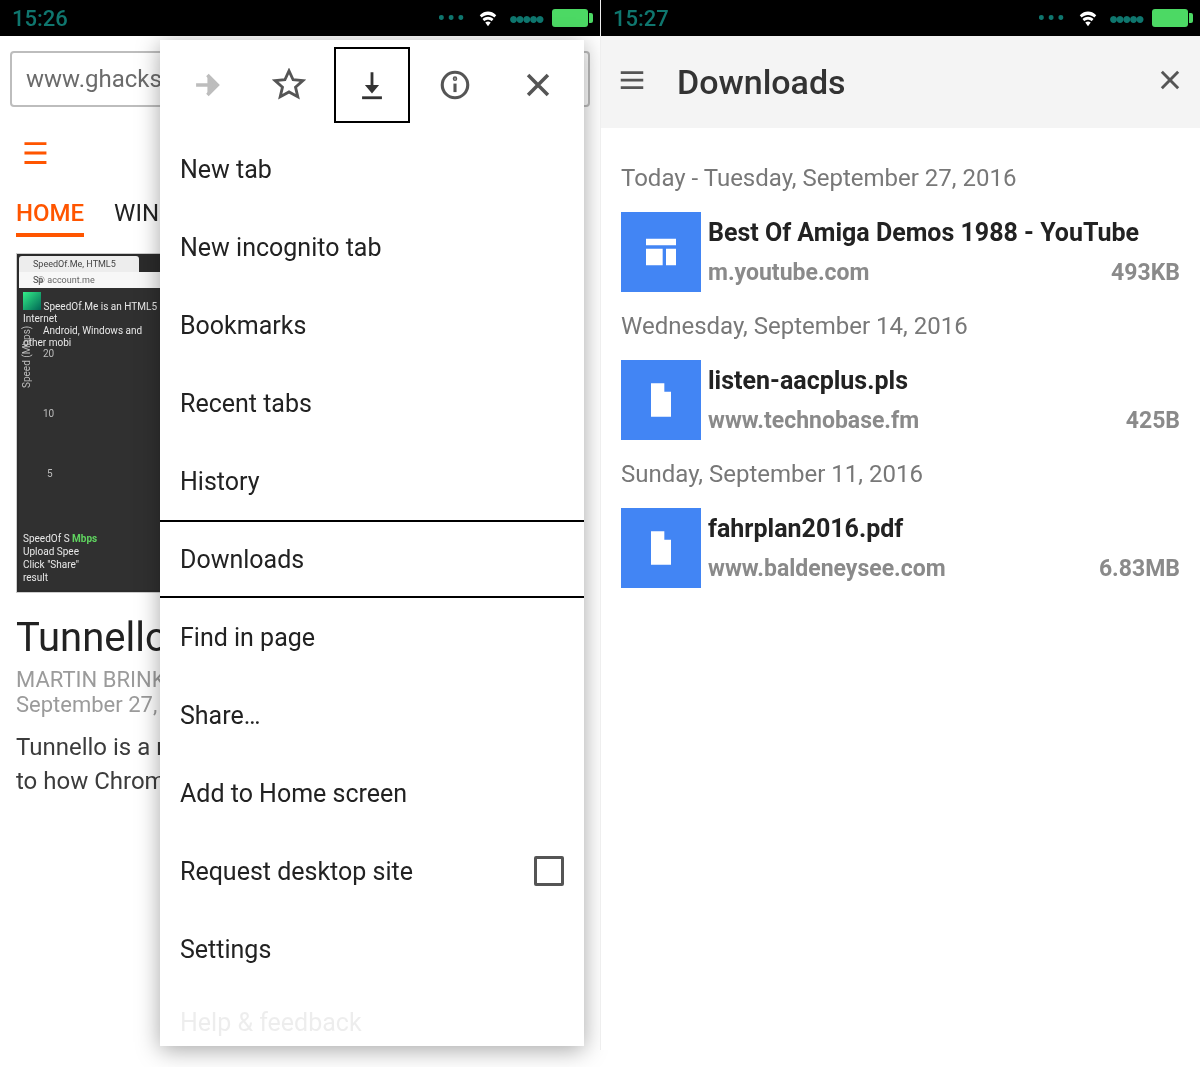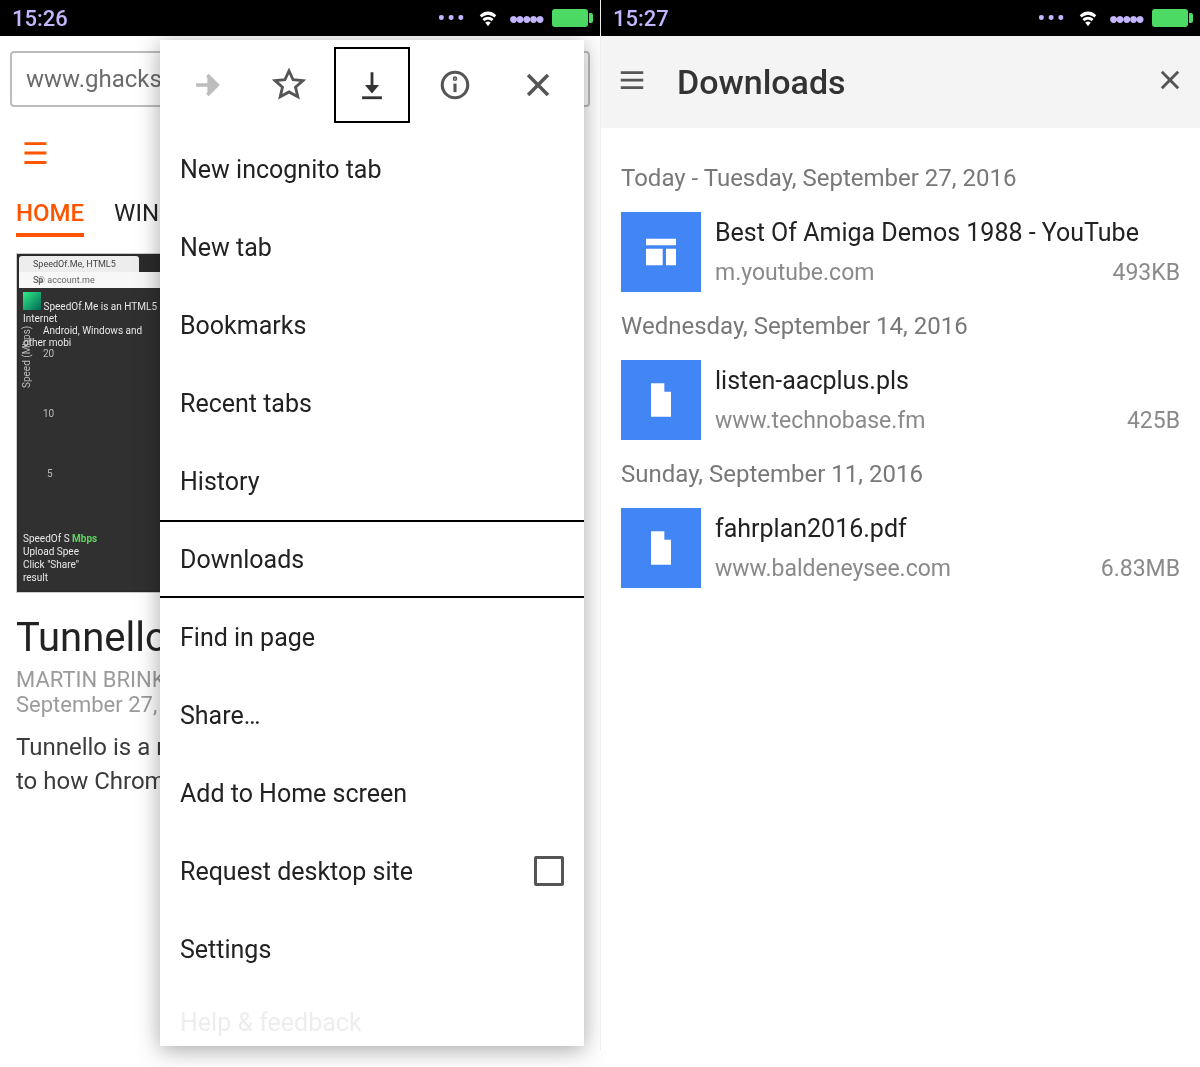--- a/index.html
+++ b/index.html
@@ -8,21 +8,21 @@
     background: #fff;
     width: 1200px;
     height: 1067px;
     overflow: hidden;
   }
   .container { display: flex; width: 1200px; height: 1050px; }
   .phone { width: 50%; height: 100%; position: relative; background: #fff; }
   .phone-right { border-left: 1px solid #eee; }
   
   .statusbar {
-    height: 36px; background: #000; color: #c4b5fd;
+    height: 36px; background: #000; color: #0f766e;
     display: flex; align-items: center; justify-content: space-between;
     padding: 0 12px; font-size: 22px; font-weight: 500;
   }
   .status-right { display: flex; align-items: center; gap: 10px; }
   .dots { letter-spacing: 2px; }
   .signal { letter-spacing: -3px; font-size: 16px; }
   .battery {
     width: 36px; height: 18px; background: #4cd964; border-radius: 3px;
     position: relative;
   }
@@ -82,21 +82,21 @@
   .checkbox { width:30px; height:30px; border:3px solid #555; border-radius:2px; }
   .menu-last { color:#bbb; padding: 20px 20px 0; font-size:25px;}
   
   .dl-header {
     height: 92px; display:flex; align-items:center; padding: 0 16px; gap: 30px;
     background:#f4f4f4;
   }
   .dl-title { font-size: 34px; font-weight:500; color:#333; flex:1; }
   .dl-body { padding: 20px 20px 0 20px; }
   .dl-date { font-size: 24px; color:#787878; margin: 16px 0 20px; }
-  .dl-item { display:flex; align-items:center; gap:14px; margin-bottom: 20px; }
+  .dl-item { display:flex; align-items:center; gap:7px; margin-bottom: 20px; font-weight: bold; }
   .dl-icon { width:80px; height:80px; background:#4285f4; display:flex; align-items:center; justify-content:center; flex: none;}
   .dl-icon svg { width:40px; height:40px; fill:#fff; }
   .dl-info { flex:1; }
   .dl-name { font-size:25px; color:#222; margin-bottom:12px; }
   .dl-sub { display:flex; justify-content:space-between; font-size:23px; color:#8a8a8a; }
   .wifi-svg {width:22px;height:22px;}
 </style>
 </head>
 <body>
 
@@ -176,24 +176,24 @@
             </svg>
         </span>
         <span class="ticon">
           <svg viewBox="0 0 24 24" stroke="#555" stroke-width="2.5">
               <path d="M5 5l14 14M19 5L5 19"></path>
             </svg>
         </span>
       </div>
       <div class="menu-list">
         <div class="menu-item">
+            <span>New tab</span>
+          </div>
+        <div class="menu-item">
             <span>New incognito tab</span>
-          </div>
-        <div class="menu-item">
-            <span>New tab</span>
           </div>
         <div class="menu-item">
             <span>Bookmarks</span>
           </div>
         <div class="menu-item">
             <span>Recent tabs</span>
           </div>
         <div class="menu-item">
             <span>History</span>
           </div>

